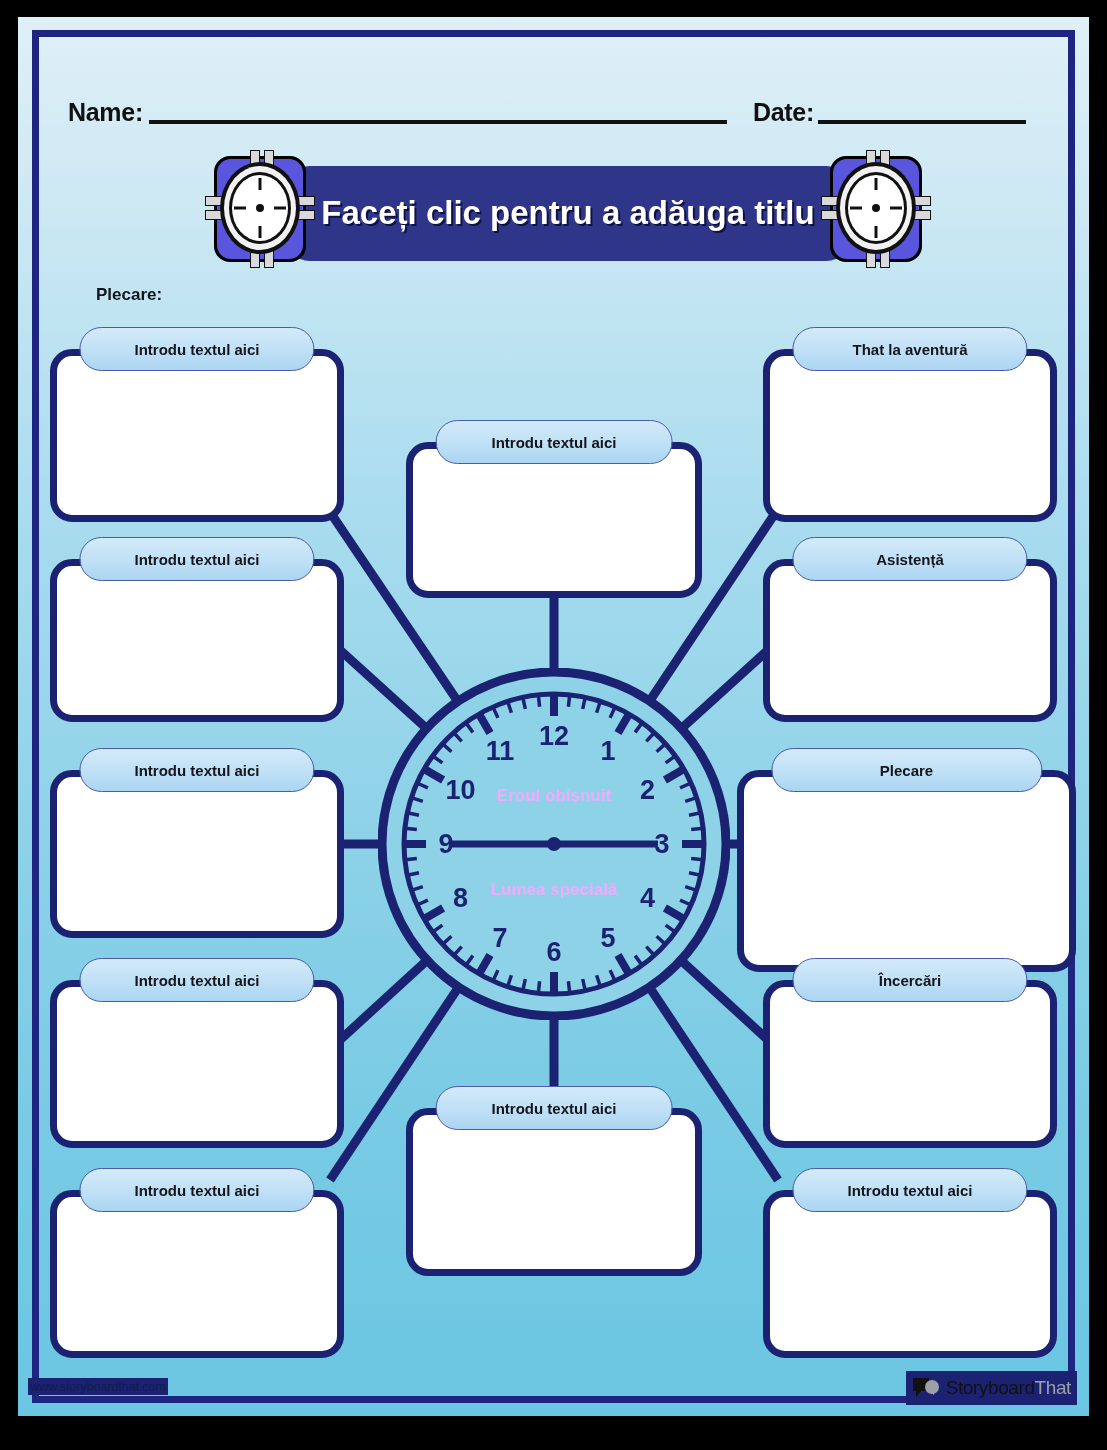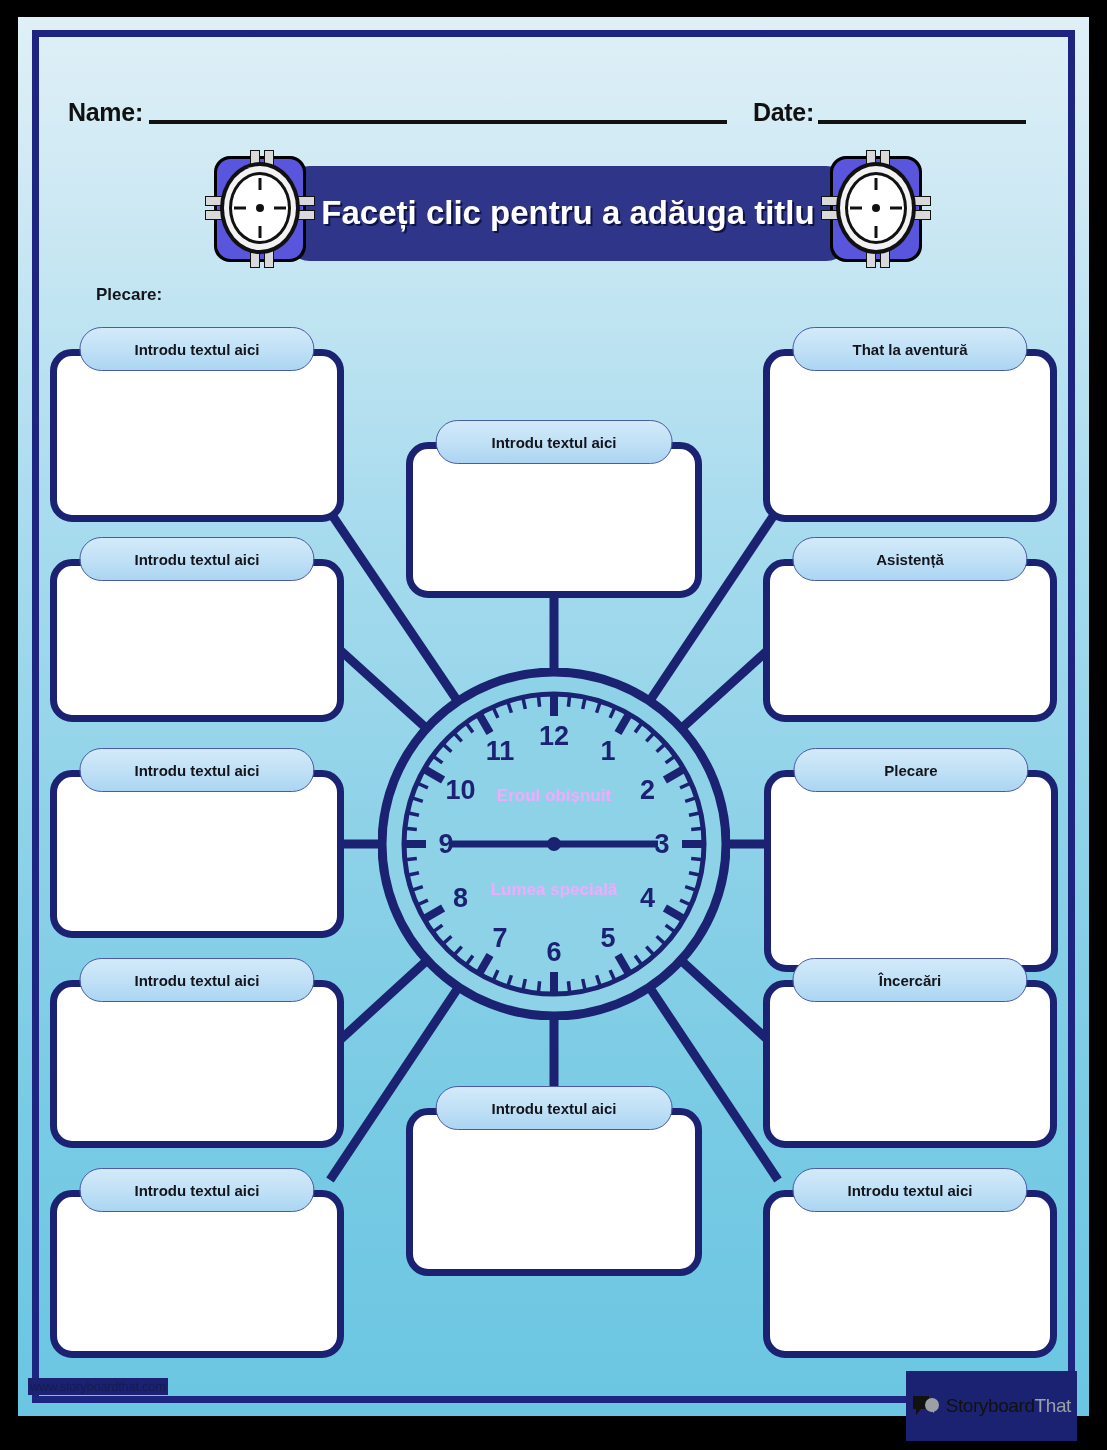--- a/index.html
+++ b/index.html
@@ -179,21 +179,21 @@
     letter-spacing: -0.3px;
   }
   #logo {
     position: absolute;
     right: 30px; top: 1371px;
     height: 30px;
     display: flex;
     align-items: center;
     gap: 4px;
     background: #1b2272;
-    padding: 20px 6px;
+    padding: 2px 6px;
   }
   #logo-text {
     font-size: 19px;
     font-weight: normal;
     letter-spacing: -0.4px;
     color: #111111;
   }
   #logo-text .that { color: #9aa0a6; }
 </style>
 </head>
@@ -400,21 +400,21 @@
   </div>
 
   <div class="node" style="left:763px; top:327px; width:294px; height:195px;">
     <div class="node-body"></div>
     <div class="node-pill">That la aventură</div>
   </div>
   <div class="node" style="left:763px; top:537px; width:294px; height:185px;">
     <div class="node-body"></div>
     <div class="node-pill">Asistență</div>
   </div>
-  <div class="node" style="left:764px; top:748px; width:294px; height:224px;">
+  <div class="node" style="left:737px; top:748px; width:294px; height:224px;padding-left:45px;">
     <div class="node-body"></div>
     <div class="node-pill">Plecare</div>
   </div>
   <div class="node" style="left:763px; top:958px; width:294px; height:190px;">
     <div class="node-body"></div>
     <div class="node-pill">Încercări</div>
   </div>
   <div class="node" style="left:763px; top:1168px; width:294px; height:190px;">
     <div class="node-body"></div>
     <div class="node-pill">Introdu textul aici</div>

